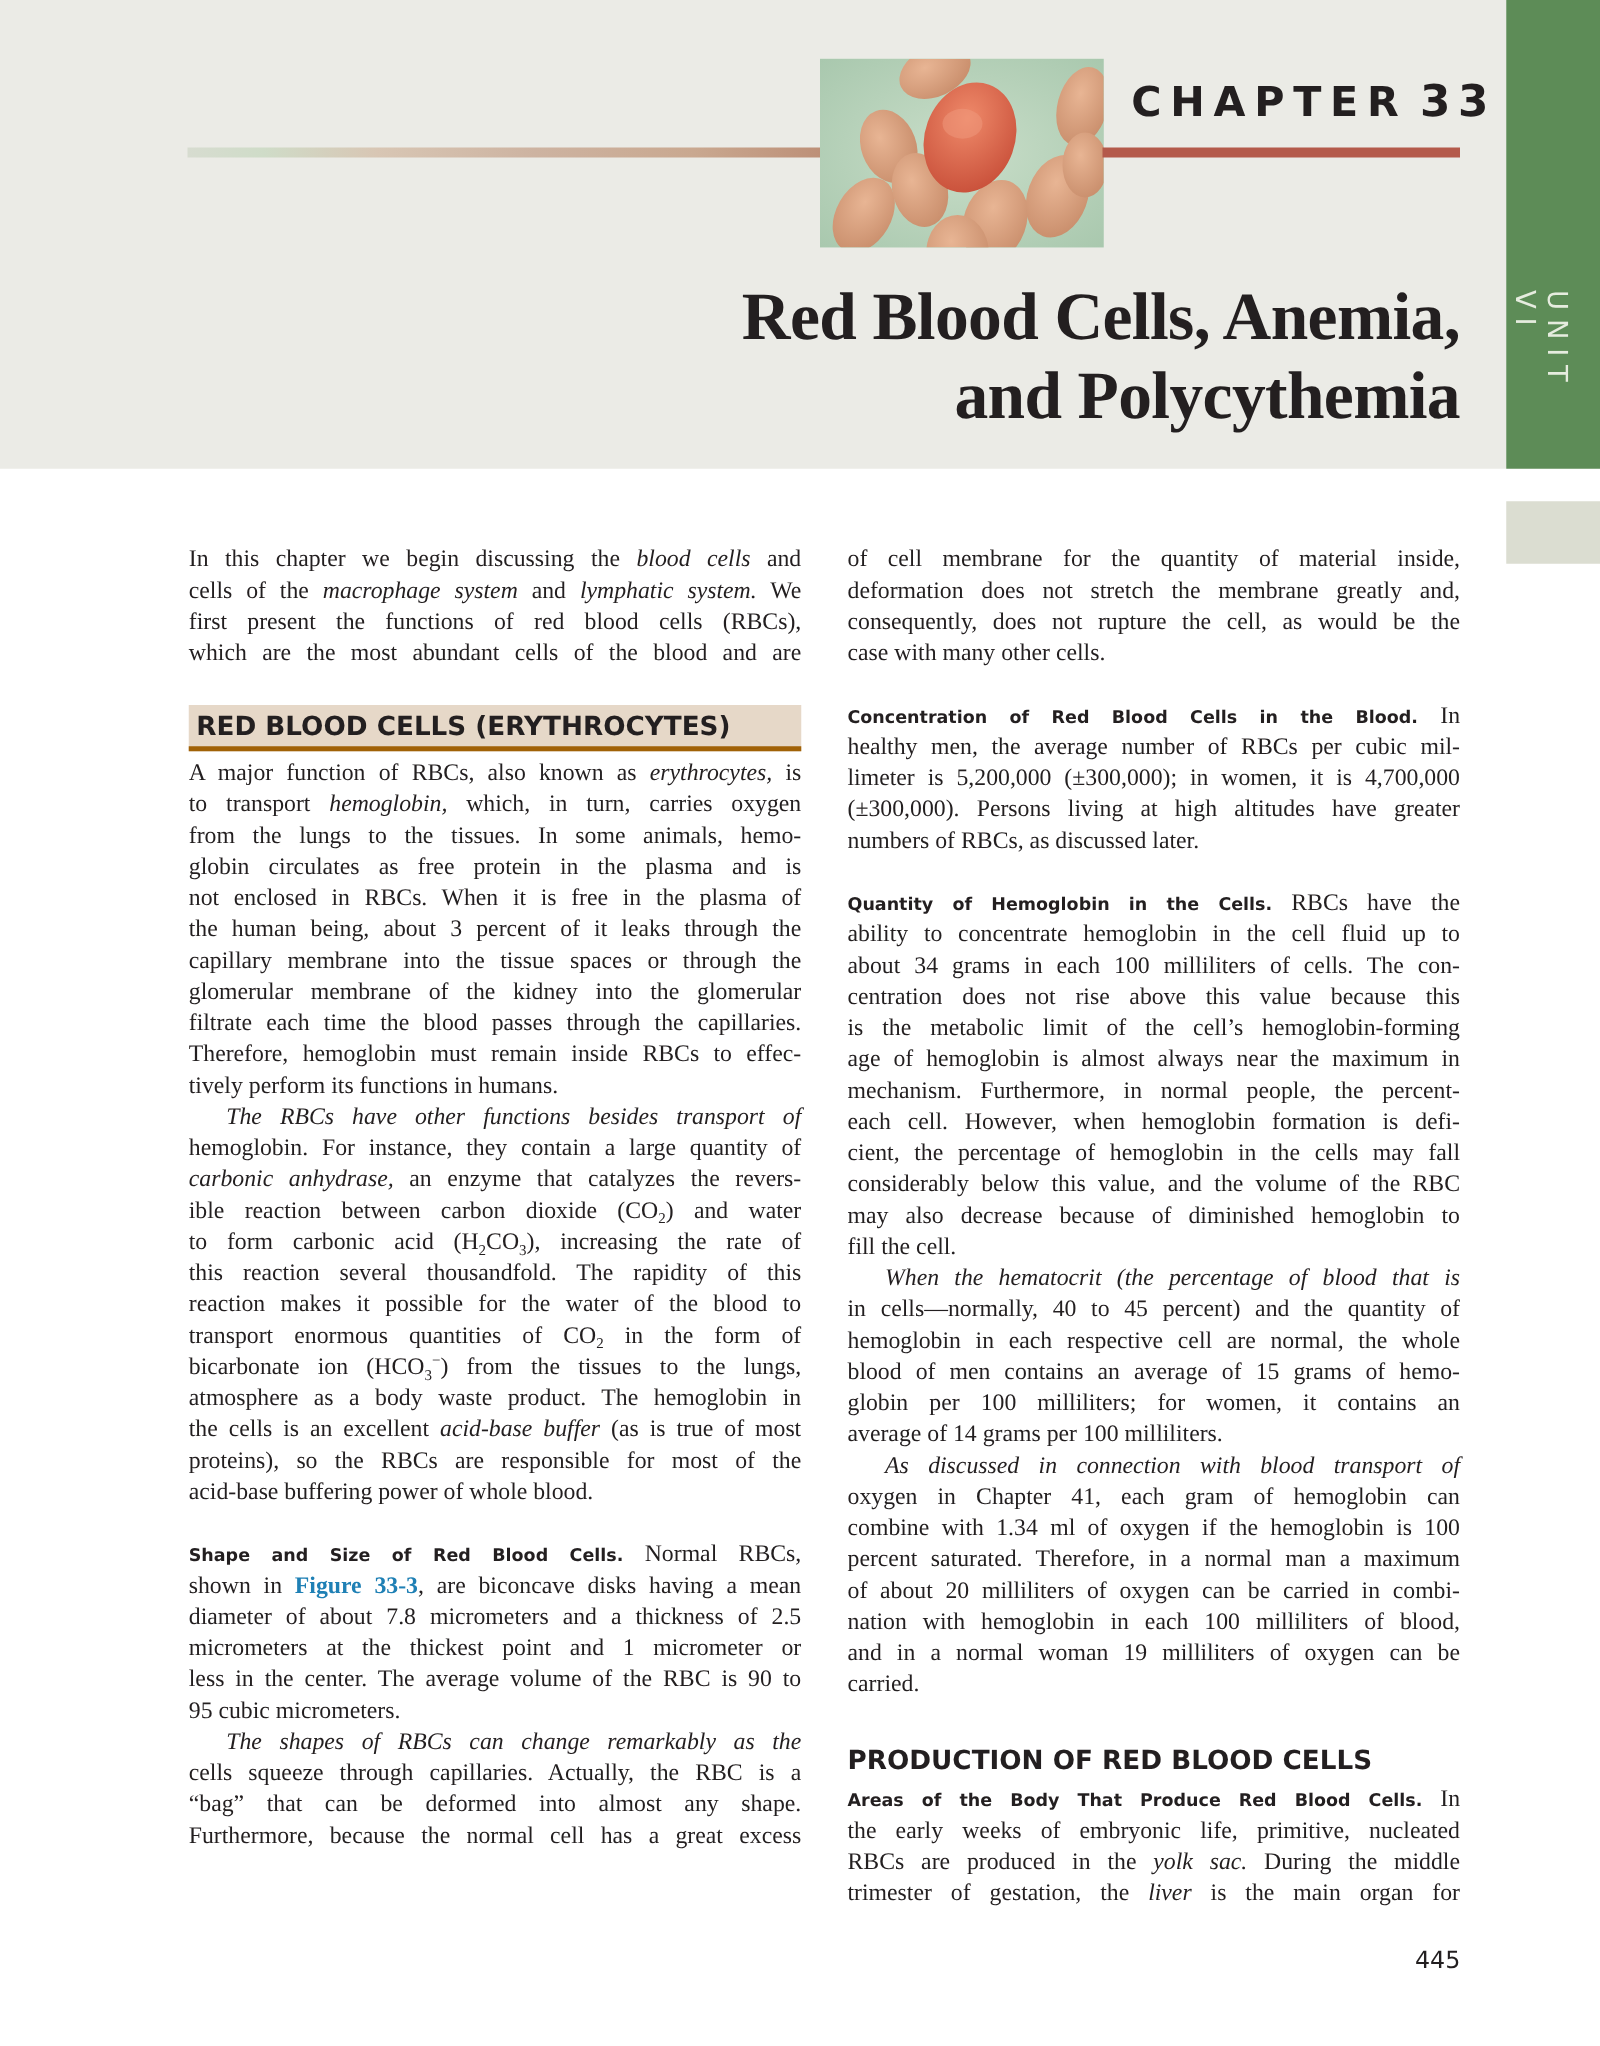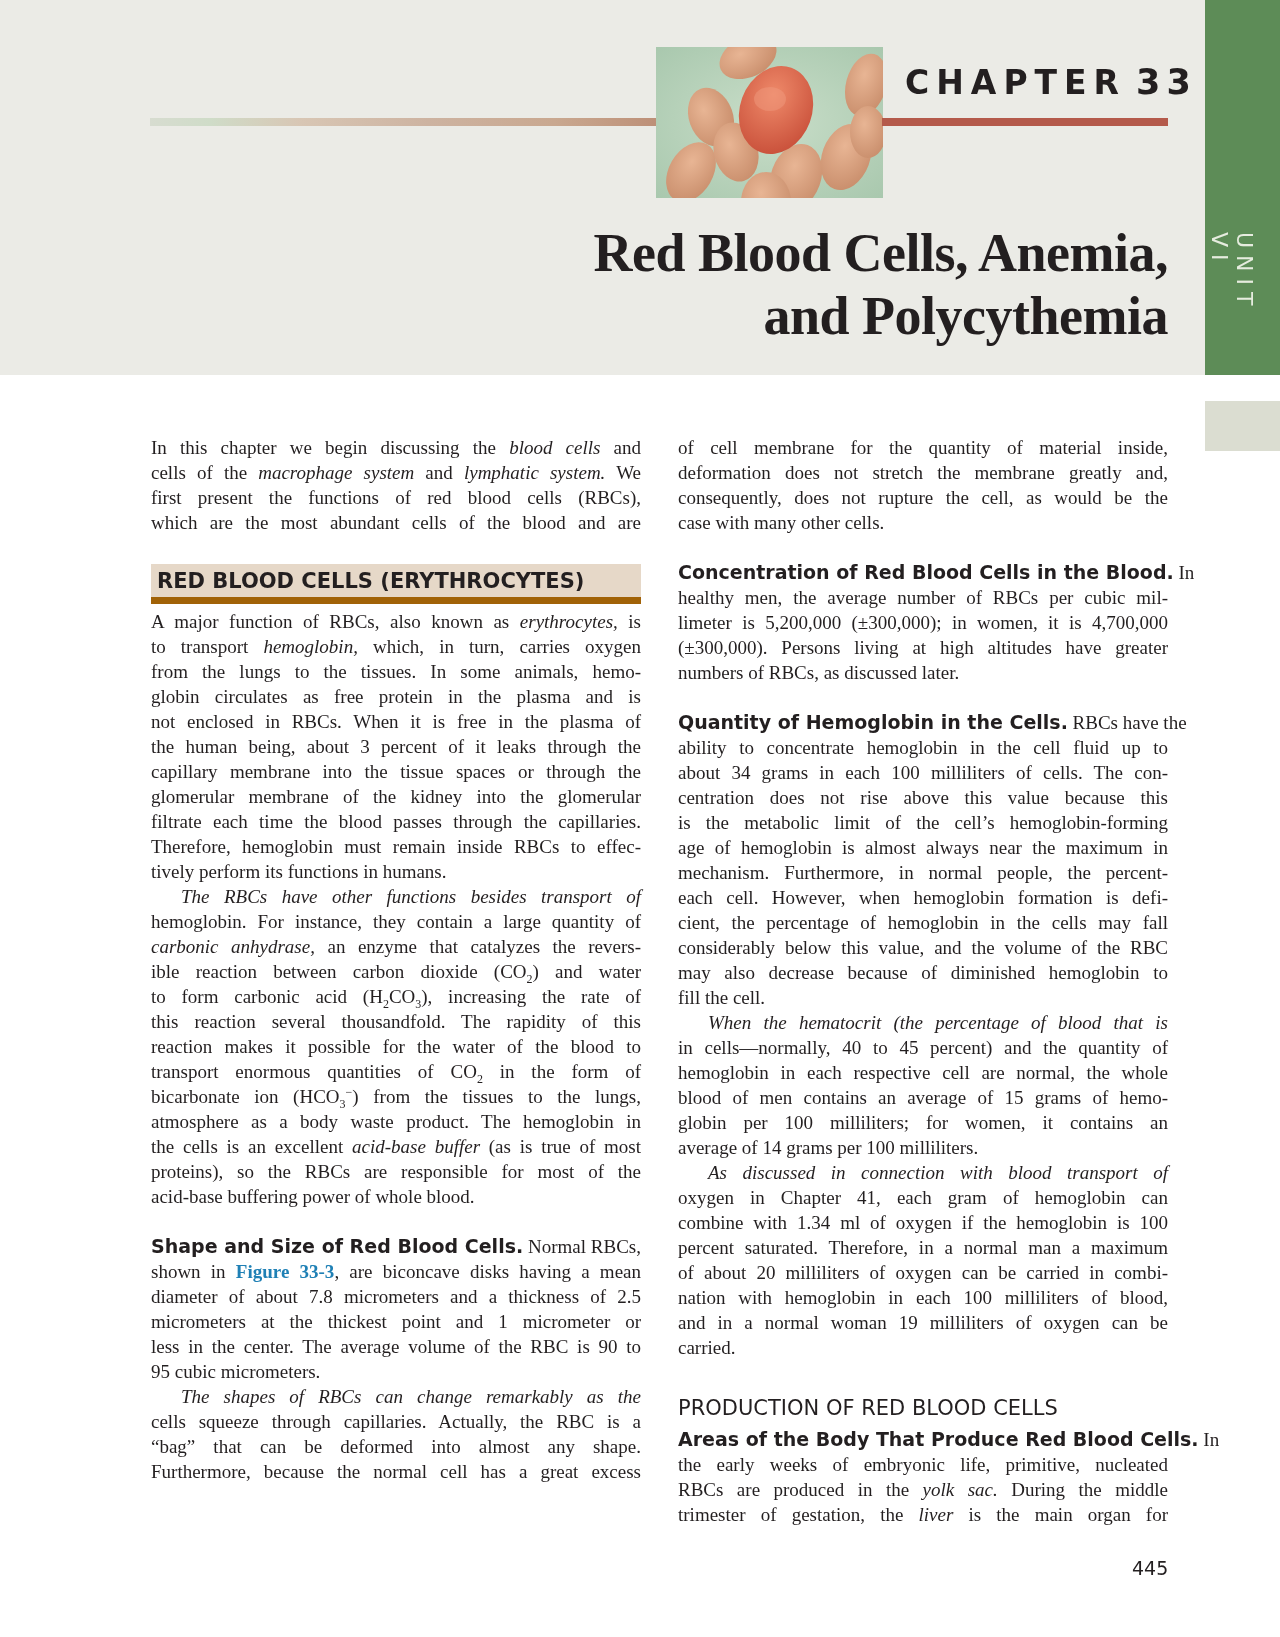--- a/index.html
+++ b/index.html
@@ -56,32 +56,32 @@
     font-size: 19px; line-height: 25px; color: #231f20;
   }
   .col-left { left: 151px; }
   .col-right { left: 678px; }
   .ln { display: block; text-align: justify; text-align-last: justify; white-space: nowrap; height: 25px; }
   .ln.last { text-align-last: left; }
   .ln.indent { padding-left: 30px; font-style: italic; }
   .gap { display: block; height: 25px; }
   .runin {
     font-family: "DejaVu Sans", "Liberation Sans", sans-serif; font-weight: bold;
-    font-size: 19px; letter-spacing: 0;
+    font-size: 14px; letter-spacing: 0;
   }
   .section-head-boxed {
     display: block; height: 33px; margin: 8px 0 5px 0;
-    background: #e6d8c8; border-bottom: 7px solid #a16207;
+    background: #e6d8c8; border-bottom: 4px solid #a16207;
     font-family: "DejaVu Sans", "Liberation Sans", sans-serif; font-weight: bold;
     font-size: 21px; line-height: 34px; padding-left: 6px; color: #231f20;
     white-space: nowrap;
   }
   .section-head {
     display: block; height: 38px; margin-top: 4px;
-    font-family: "DejaVu Sans", "Liberation Sans", sans-serif; font-weight: normal;
+    font-family: "DejaVu Sans", "Liberation Sans", sans-serif; font-weight: bold;
     font-size: 21px; line-height: 38px; color: #231f20; white-space: nowrap;
   }
   .fig-link { color: #1f80b5; font-weight: bold; }
   sub, sup { font-size: 12px; line-height: 0; }
   .page-number {
     position: absolute; left: 1132px; top: 1557px;
     font-family: "DejaVu Sans", "Liberation Sans", sans-serif;
     font-size: 19px; color: #231f20;
   }
 </style>

